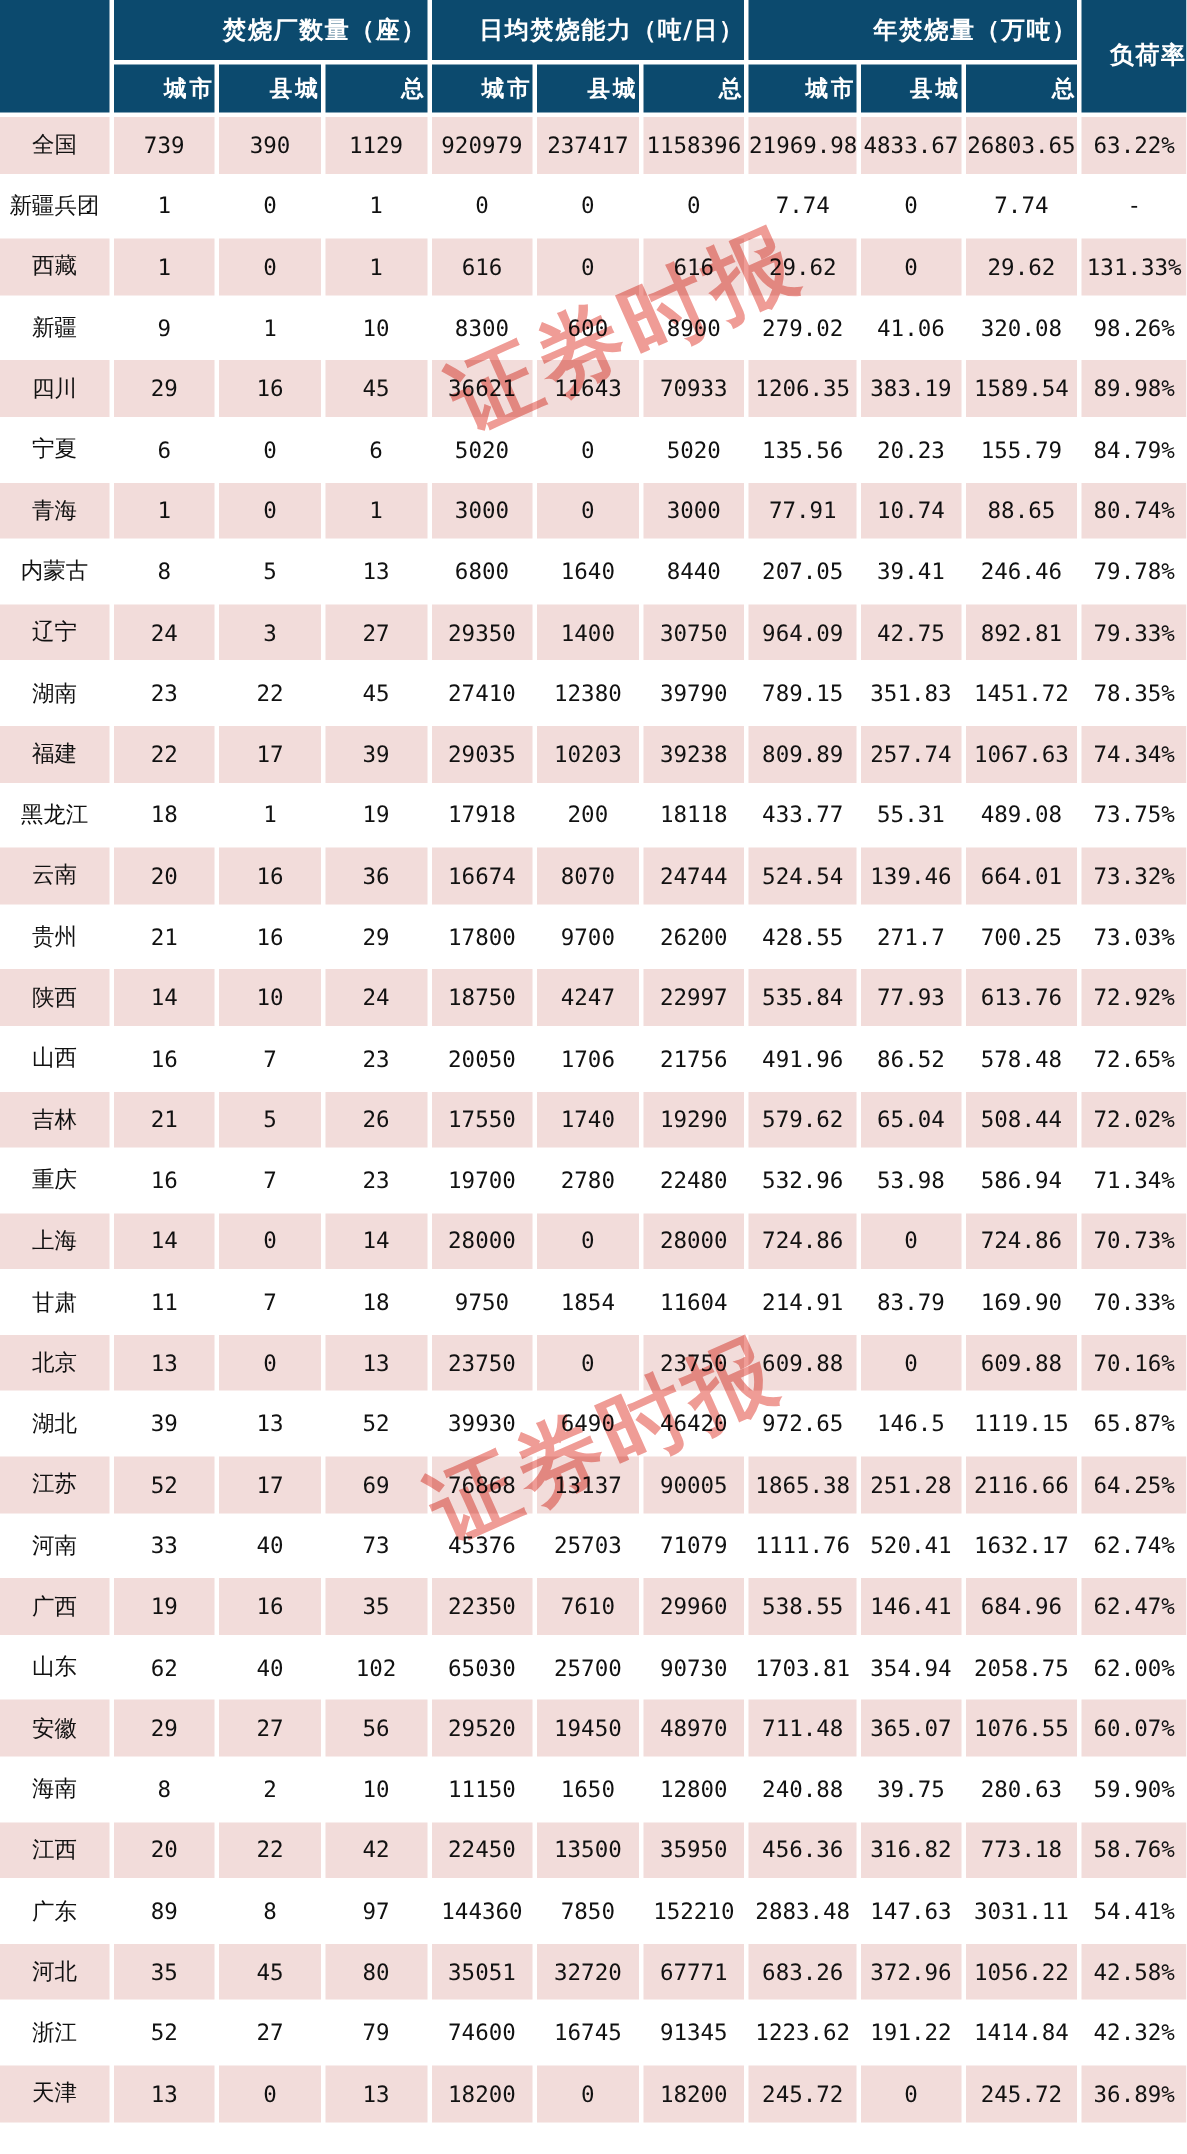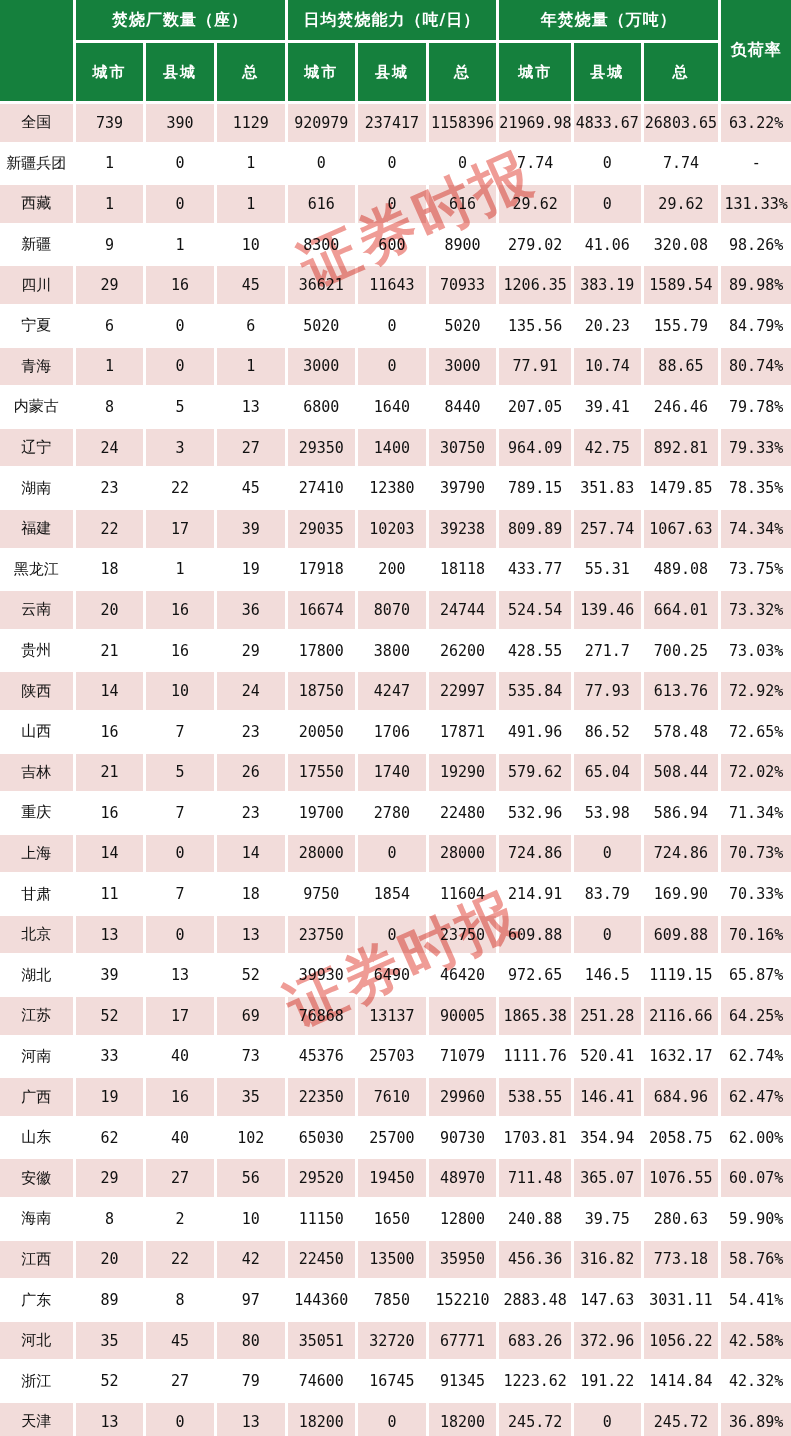--- a/index.html
+++ b/index.html
@@ -11,29 +11,29 @@
     font-family: "DejaVu Sans", "Liberation Sans", sans-serif;
   }
   table.stats {
     border-collapse: separate;
     border-spacing: 3px;
     table-layout: fixed;
     width: 797px;
     margin: -3px 0 0 -3px;
   }
   thead th {
-    background: #15803d;
+    background: #0c4a6e;
     color: #ffffff;
     font-weight: bold;
-    text-align: center;
+    text-align: right;
     vertical-align: middle;
     padding: 0;
   }
   thead tr.group-row th { height: 40px; font-size: 16px; letter-spacing: 1px; }
-  thead tr.sub-row th   { height: 58px; font-size: 15px; letter-spacing: 2px; }
+  thead tr.sub-row th   { height: 32px; font-size: 15px; letter-spacing: 2px; }
   thead th.loadrate-head { font-size: 16px; letter-spacing: 1px; }
   tbody td {
     height: 37.6px;
     text-align: center;
     vertical-align: middle;
     color: #111111;
     font-size: 15px;
     font-family: "DejaVu Sans Mono", "DejaVu Sans", monospace;
     padding: 0;
     background: #ffffff;
@@ -220,21 +220,21 @@
       <tr>
         <td class="region">湖南</td>
         <td>23</td>
         <td>22</td>
         <td>45</td>
         <td>27410</td>
         <td>12380</td>
         <td>39790</td>
         <td>789.15</td>
         <td>351.83</td>
-        <td>1479.85</td>
+        <td>1451.72</td>
         <td>78.35%</td>
       </tr>
       <tr class="alt">
         <td class="region">福建</td>
         <td>22</td>
         <td>17</td>
         <td>39</td>
         <td>29035</td>
         <td>10203</td>
         <td>39238</td>
@@ -268,21 +268,21 @@
         <td>139.46</td>
         <td>664.01</td>
         <td>73.32%</td>
       </tr>
       <tr>
         <td class="region">贵州</td>
         <td>21</td>
         <td>16</td>
         <td>29</td>
         <td>17800</td>
-        <td>3800</td>
+        <td>9700</td>
         <td>26200</td>
         <td>428.55</td>
         <td>271.7</td>
         <td>700.25</td>
         <td>73.03%</td>
       </tr>
       <tr class="alt">
         <td class="region">陕西</td>
         <td>14</td>
         <td>10</td>
@@ -295,21 +295,21 @@
         <td>613.76</td>
         <td>72.92%</td>
       </tr>
       <tr>
         <td class="region">山西</td>
         <td>16</td>
         <td>7</td>
         <td>23</td>
         <td>20050</td>
         <td>1706</td>
-        <td>17871</td>
+        <td>21756</td>
         <td>491.96</td>
         <td>86.52</td>
         <td>578.48</td>
         <td>72.65%</td>
       </tr>
       <tr class="alt">
         <td class="region">吉林</td>
         <td>21</td>
         <td>5</td>
         <td>26</td>

